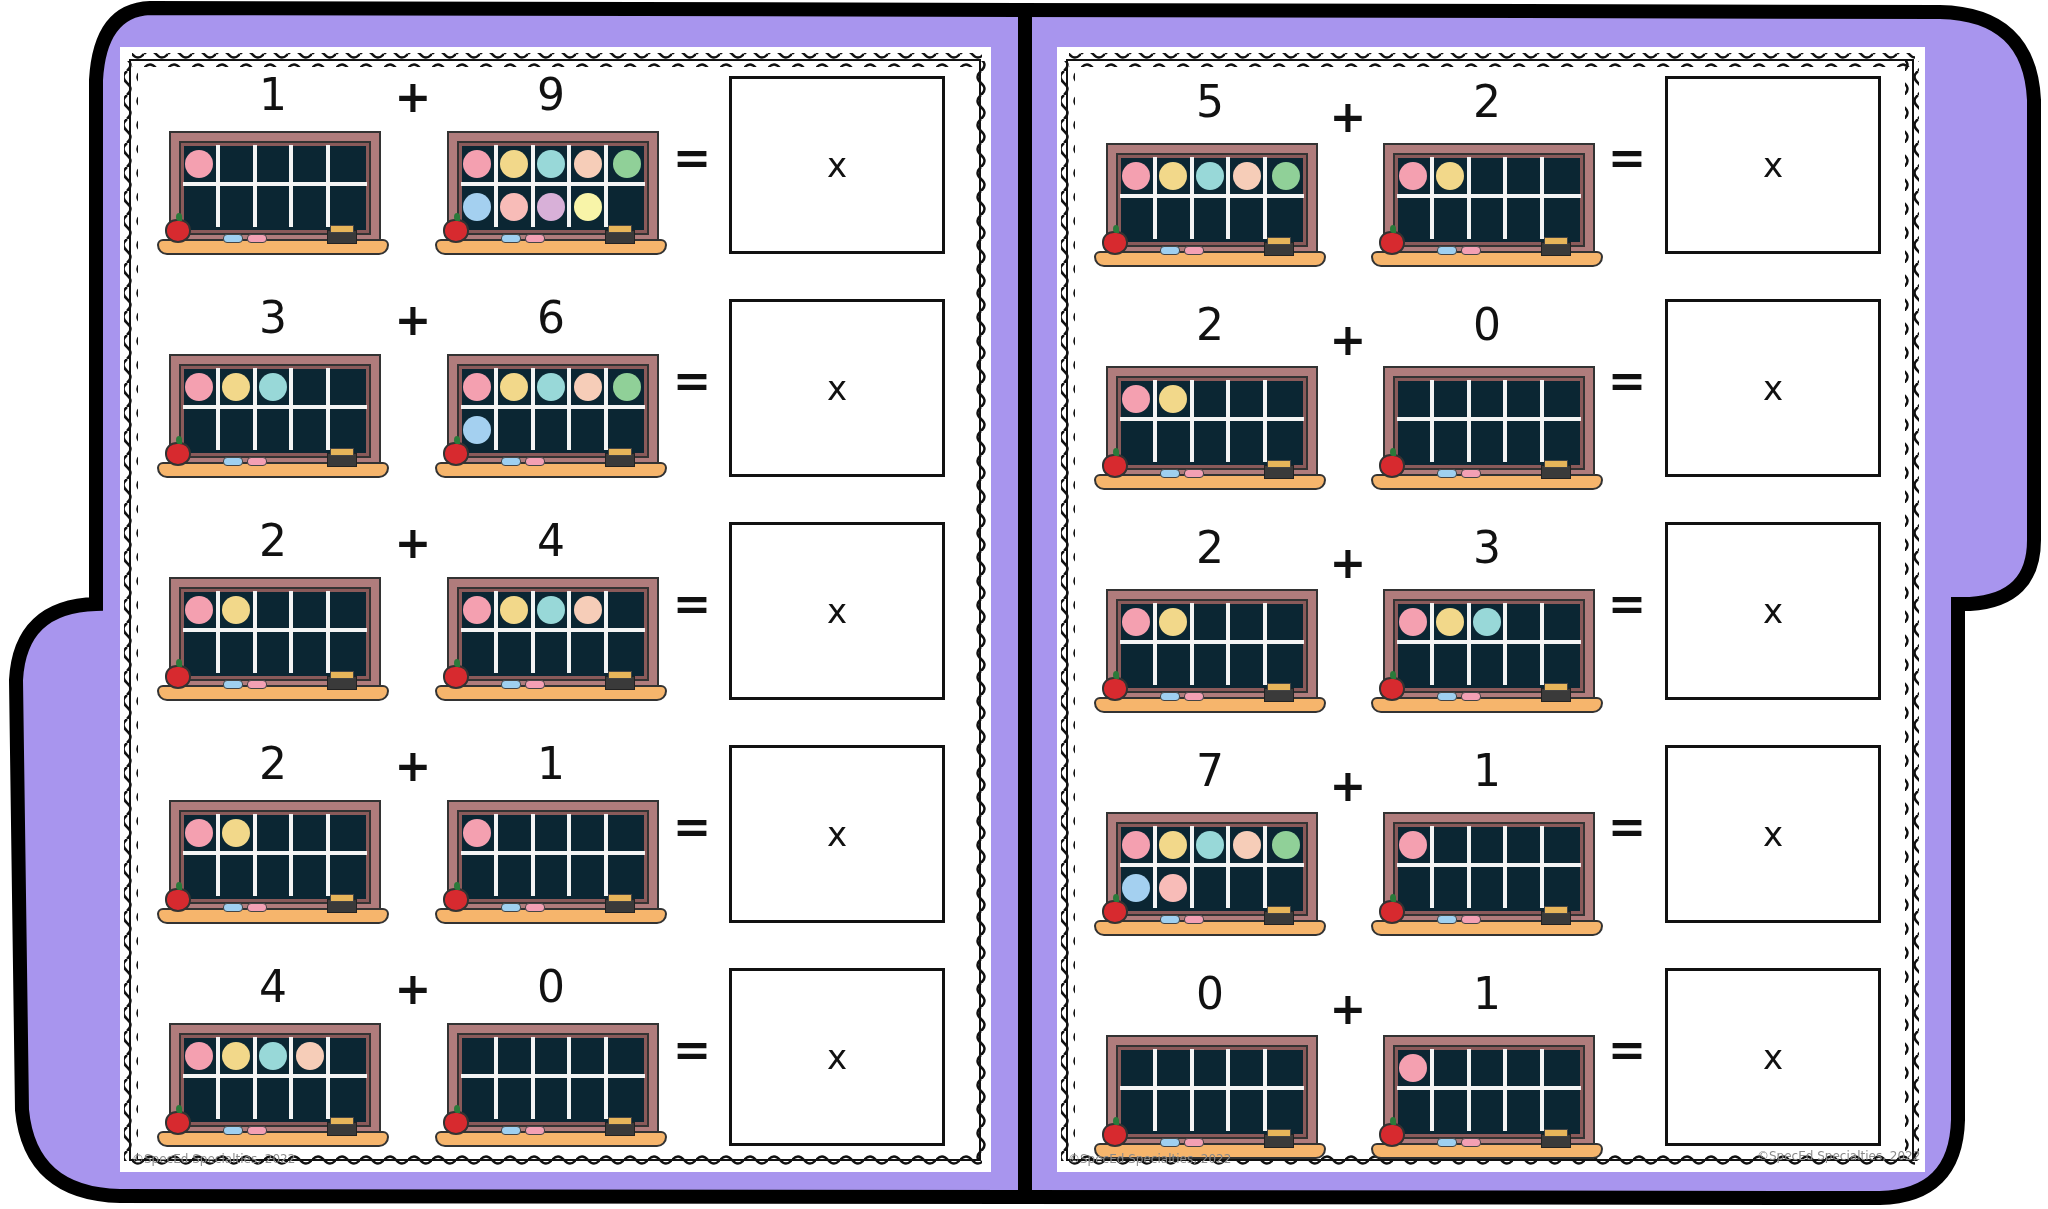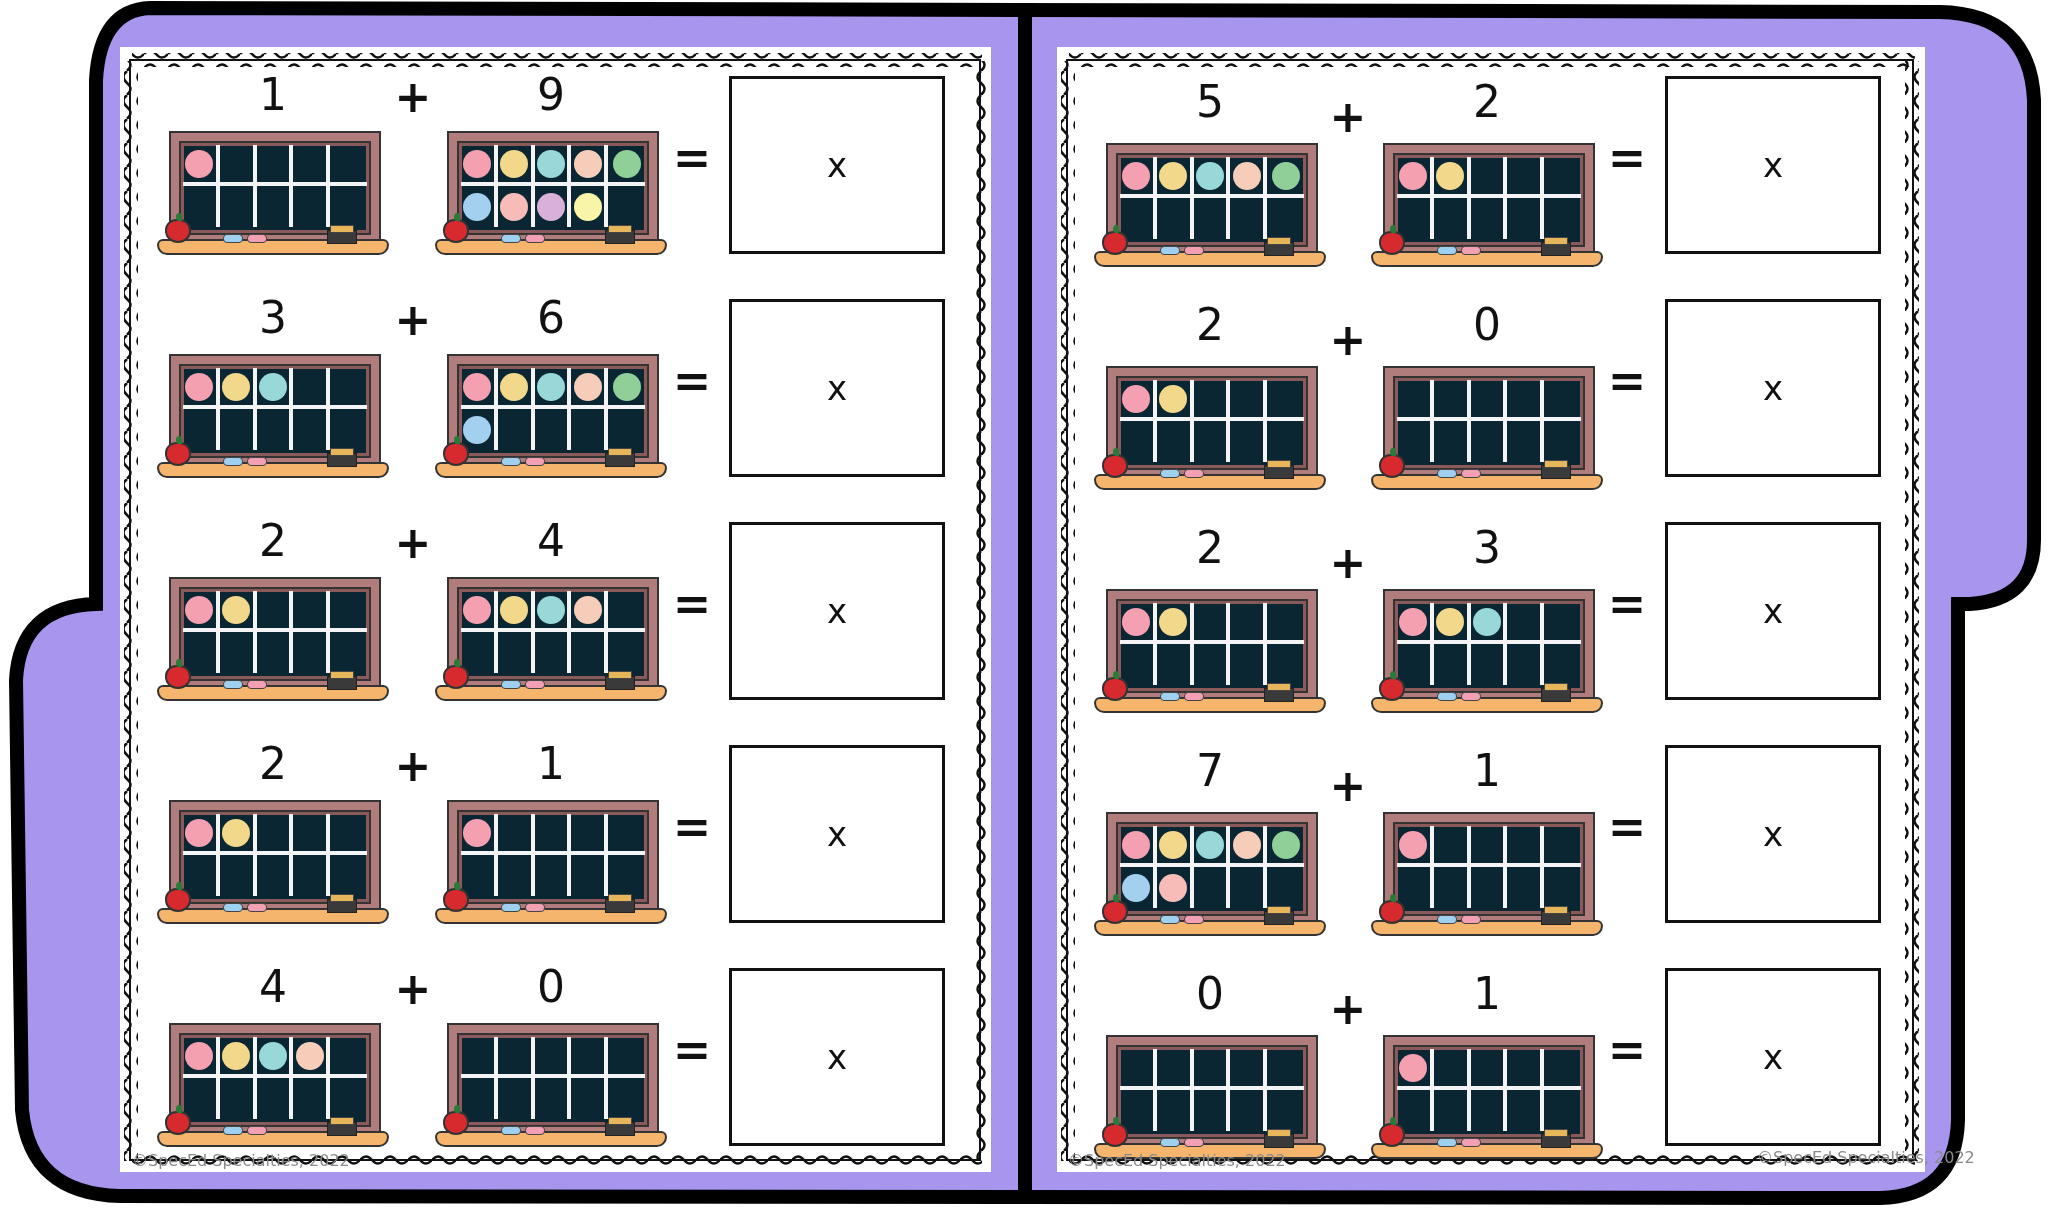--- a/index.html
+++ b/index.html
@@ -21,21 +21,21 @@
   .board .cell.lastc{border-right:none;}
   .board .cell.lastr{border-bottom:none;}
   .board .dot{width:28px;height:28px;border-radius:50%;}
   .board .shelf{position:absolute;left:0;top:108px;width:232px;height:16px;background:#f6b56c;border:2px solid #333;border-radius:6px 6px 10px 10px;box-sizing:border-box;}
   .board .chalk1{position:absolute;left:66px;top:103px;width:18px;height:7px;border-radius:4px;background:#9fd0f0;border:1px solid #444;}
   .board .chalk2{position:absolute;left:90px;top:103px;width:18px;height:7px;border-radius:4px;background:#f3a0b4;border:1px solid #444;}
   .board .eraser{position:absolute;left:170px;top:99px;width:28px;height:12px;background:#3a3a3a;border:1px solid #222;}
   .board .eraser:before{content:"";position:absolute;left:2px;top:-6px;width:22px;height:6px;background:#e7b55a;border:1px solid #444;}
   .board .apple{position:absolute;left:8px;top:88px;width:26px;height:24px;background:#d72a2f;border:2px solid #333;border-radius:45% 45% 50% 50%;box-sizing:border-box;}
   .board .apple:before{content:"";position:absolute;left:9px;top:-8px;width:6px;height:8px;background:#2a7a3a;border-radius:50% 50% 0 50%;}
-  .copy{position:absolute;font-family:"DejaVu Sans",sans-serif;font-size:16px;color:#8a8a8a;line-height:1;white-space:nowrap;}
+  .copy{position:absolute;font-family:"DejaVu Sans",sans-serif;font-size:12px;color:#8a8a8a;line-height:1;white-space:nowrap;}
 </style>
 </head>
 <body>
 
 <svg class="folder" viewBox="0 0 2048 1209" xmlns="http://www.w3.org/2000/svg">
   <path d="M150 8 L1940 12 Q2030 14 2034 100 L2034 540 Q2034 600 1970 604 L1958 604 L1958 1120 Q1956 1196 1880 1198 L120 1196 Q30 1194 22 1110 L16 680 Q20 606 96 604 L96 80 Q100 10 150 8 Z" fill="#a895ee" stroke="#000" stroke-width="14"></path>
   <rect x="1018" y="10" width="14" height="1190" fill="#000"></rect>
 </svg>
 
 <div class="panel" style="left:120px;top:47px;width:871px;height:1125px;">

